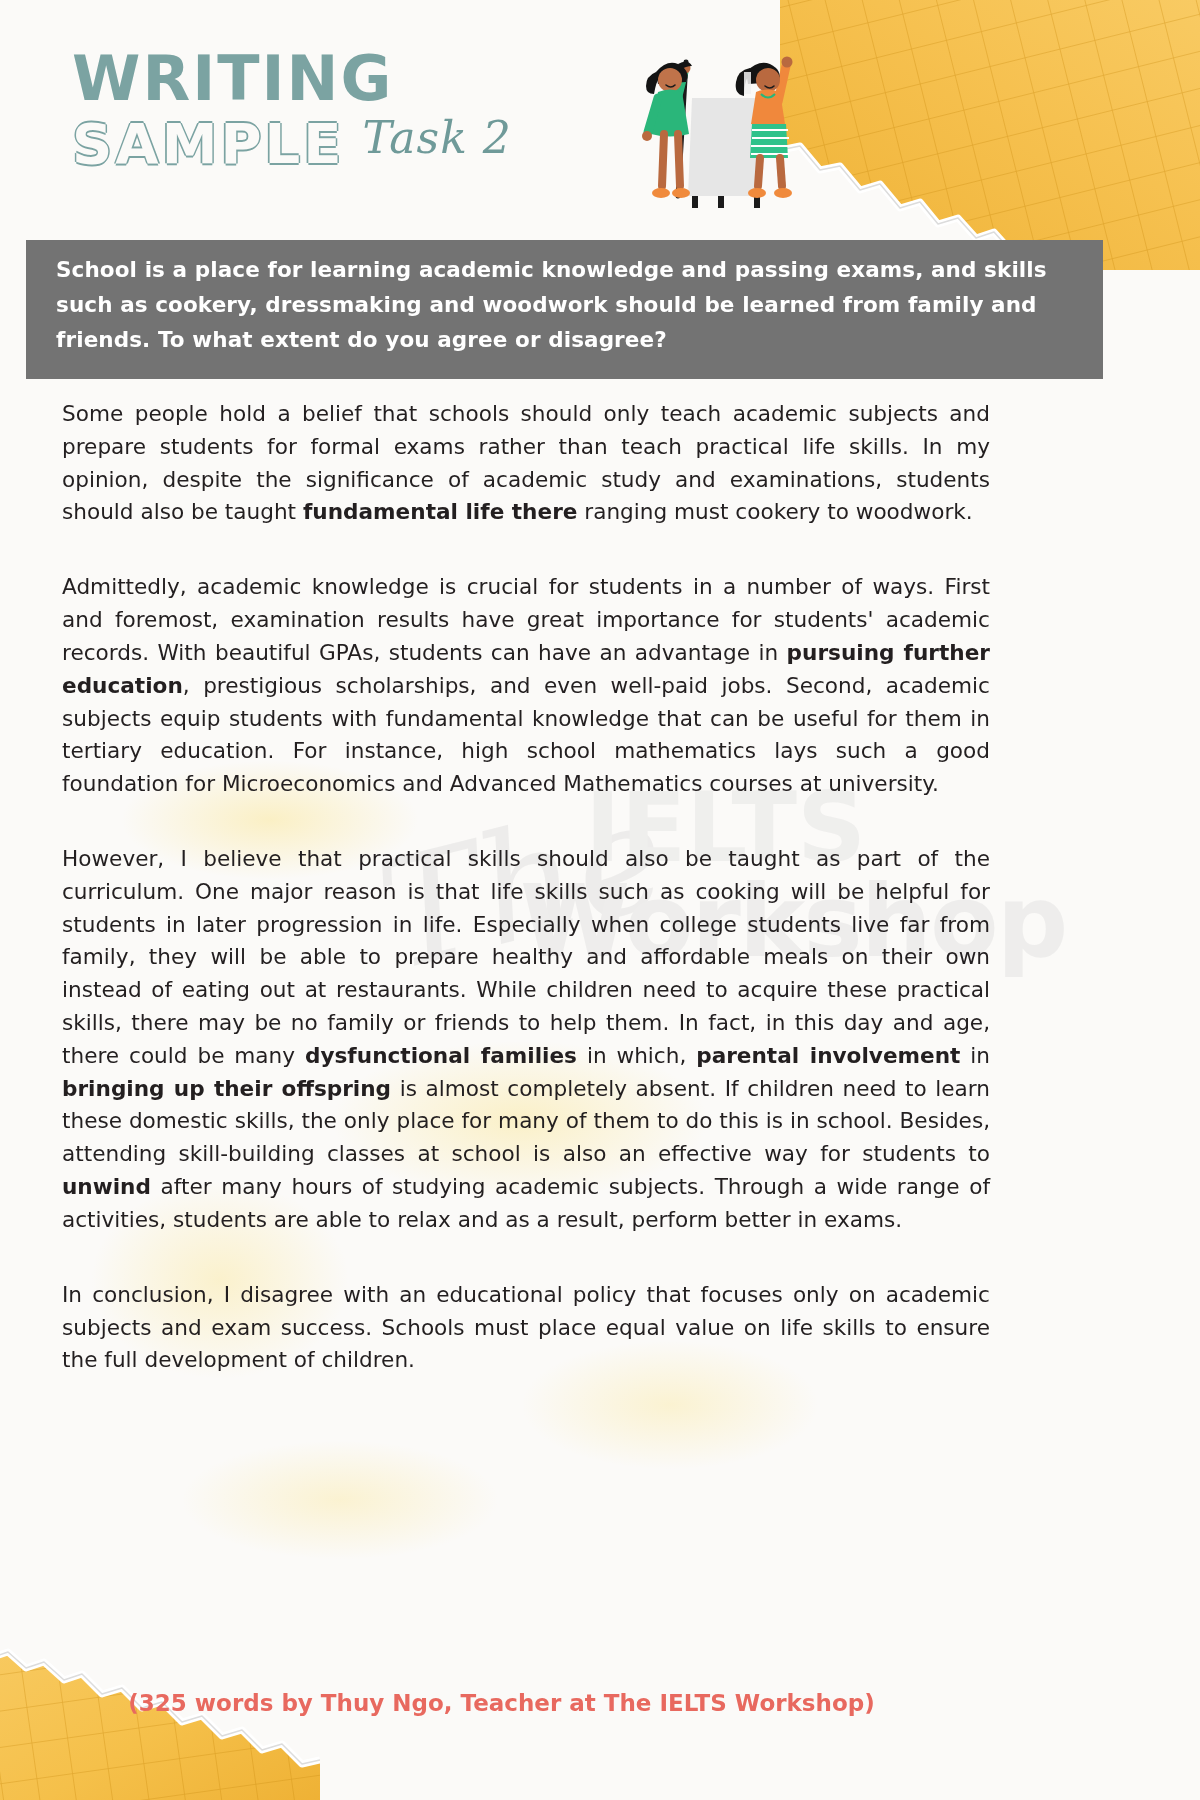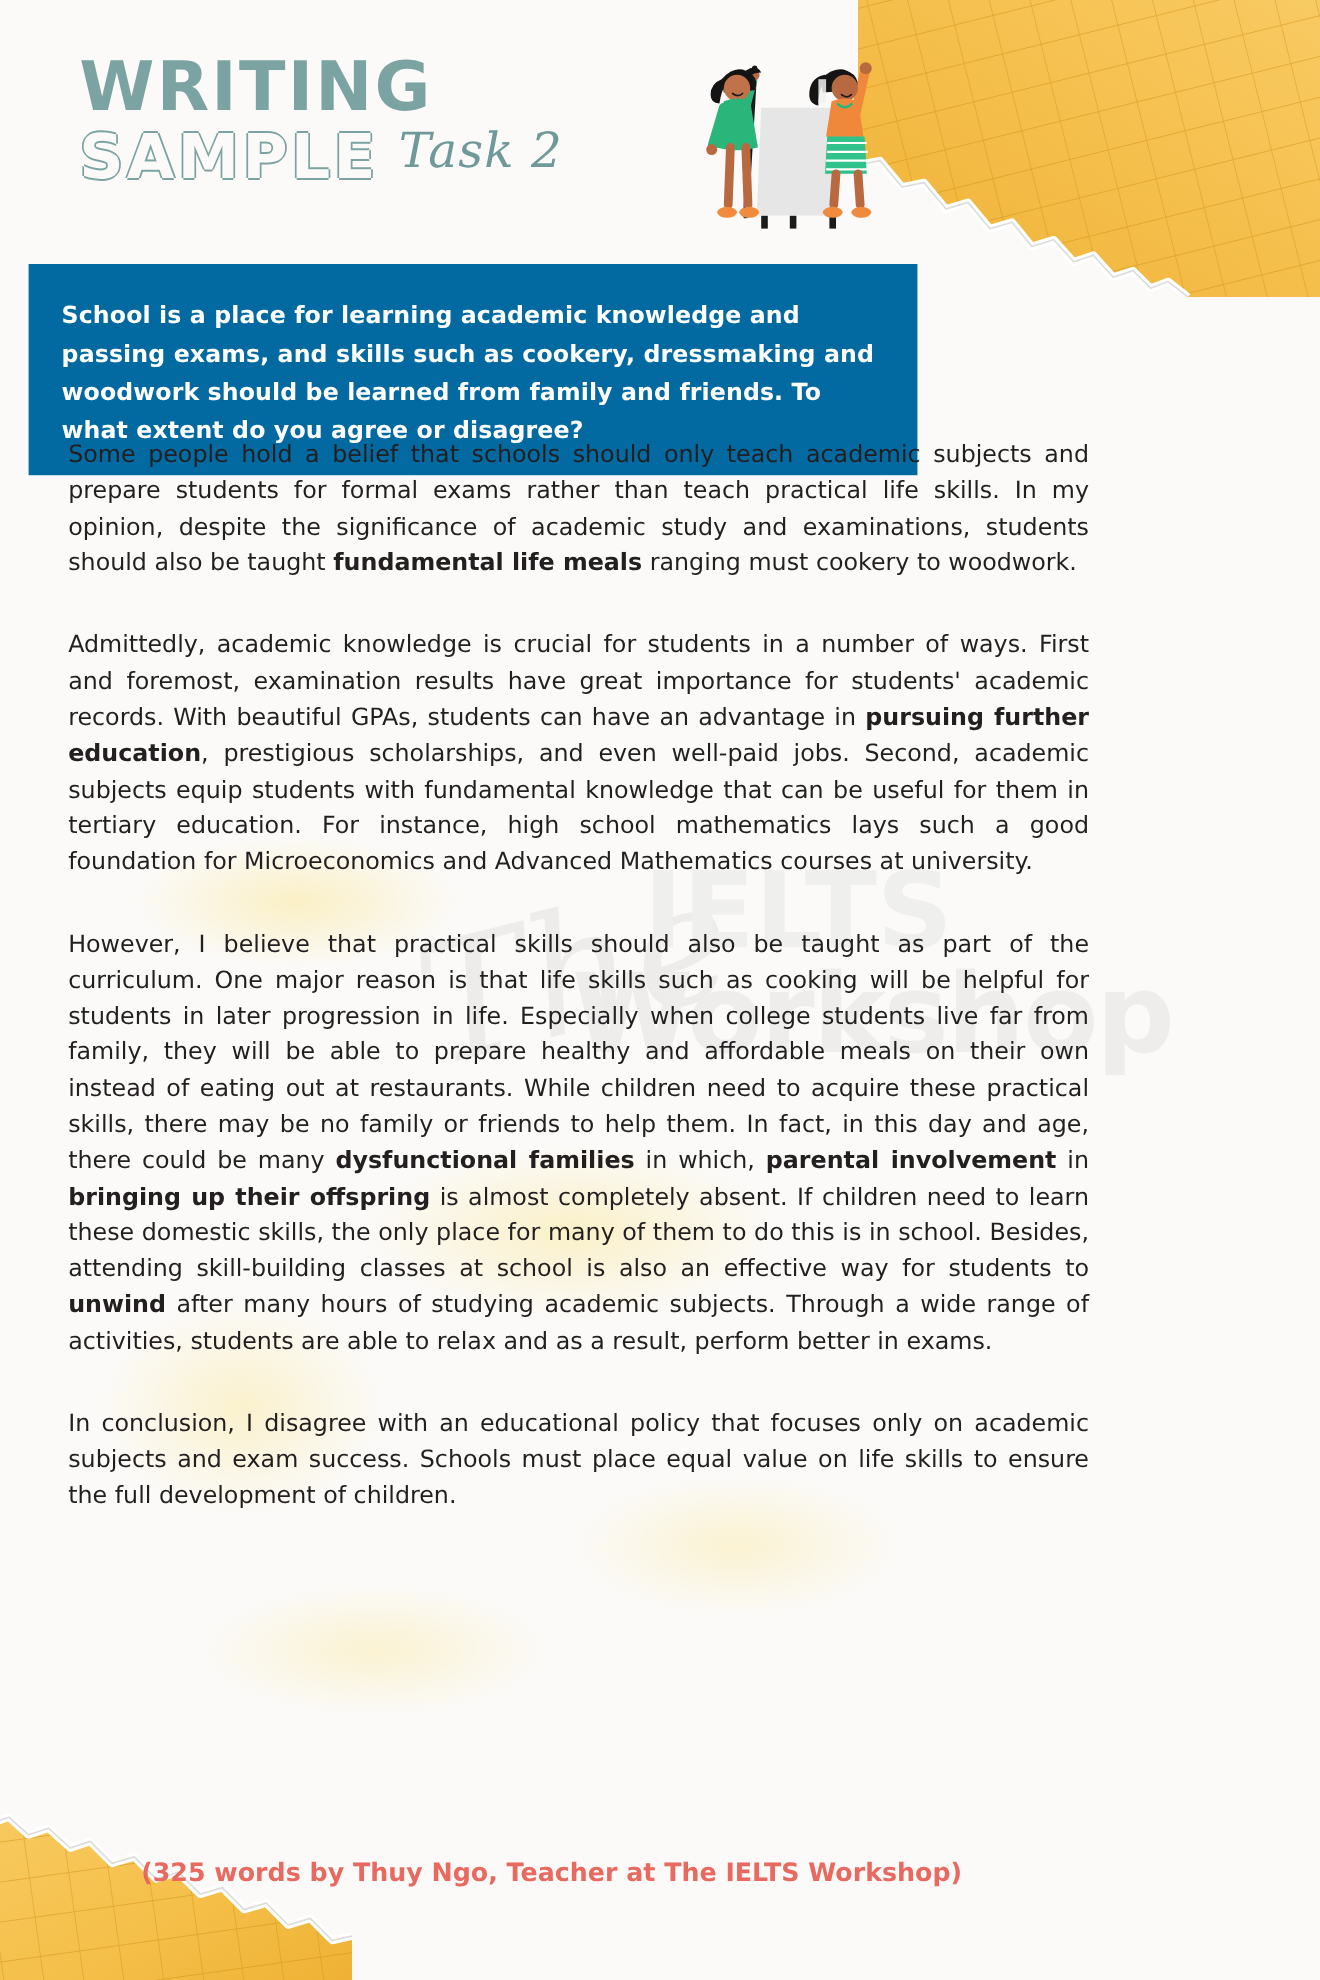--- a/index.html
+++ b/index.html
@@ -71,23 +71,23 @@
     letter-spacing:1px;
   }
 
   
   #illustration { position:absolute; left:608px; top:28px; width:240px; height:180px; }
 
   
   #prompt-banner {
     position:absolute;
     left:26px; top:240px;
-    width:808px;
-    background:#0369a1;
-    padding:31px 30px 22px 30px;
+    width:1077px;
+    background:#737373;
+    padding:13px 30px 22px 30px;
   }
   #prompt-text {
     color:#ffffff;
     font-family:"DejaVu Sans", sans-serif;
     font-weight:bold;
     font-size:21.5px;
     line-height:1.62;
     letter-spacing:.1px;
   }
 
@@ -329,21 +329,21 @@
     <div id="wm-ielts">IELTS</div>
   </div>
 
   <div class="smudge" id="smudge-1"></div>
   <div class="smudge" id="smudge-2"></div>
   <div class="smudge" id="smudge-3"></div>
   <div class="smudge" id="smudge-4"></div>
   <div class="smudge" id="smudge-5"></div>
 
   <div id="essay">
-      <div class="para"><span>Some people hold a belief that schools should only teach academic subjects and prepare students for formal exams rather than teach practical life skills. In my opinion, despite the significance of academic study and examinations, students should also be taught </span><b>fundamental life meals</b><span> ranging must cookery to woodwork.</span></div>
+      <div class="para"><span>Some people hold a belief that schools should only teach academic subjects and prepare students for formal exams rather than teach practical life skills. In my opinion, despite the significance of academic study and examinations, students should also be taught </span><b>fundamental life there</b><span> ranging must cookery to woodwork.</span></div>
       <div class="para"><span>Admittedly, academic knowledge is crucial for students in a number of ways. First and foremost, examination results have great importance for students' academic records. With beautiful GPAs, students can have an advantage in </span><b>pursuing further education</b><span>, prestigious scholarships, and even well-paid jobs. Second, academic subjects equip students with fundamental knowledge that can be useful for them in tertiary education. For instance, high school mathematics lays such a good foundation for Microeconomics and Advanced Mathematics courses at university.</span></div>
       <div class="para"><span>However, I believe that practical skills should also be taught as part of the curriculum. One major reason is that life skills such as cooking will be helpful for students in later progression in life. Especially when college students live far from family, they will be able to prepare healthy and affordable meals on their own instead of eating out at restaurants. While children need to acquire these practical skills, there may be no family or friends to help them. In fact, in this day and age, there could be many </span><b>dysfunctional families</b><span> in which, </span><b>parental involvement</b><span> in </span><b>bringing up their offspring</b><span> is almost completely absent. If children need to learn these domestic skills, the only place for many of them to do this is in school. Besides, attending skill-building classes at school is also an effective way for students to </span><b>unwind</b><span> after many hours of studying academic subjects. Through a wide range of activities, students are able to relax and as a result, perform better in exams.</span></div>
       <div class="para"><span>In conclusion, I disagree with an educational policy that focuses only on academic subjects and exam success. Schools must place equal value on life skills to ensure the full development of children.</span></div>
     </div>
 
   <div id="footer-credit">(325 words by Thuy Ngo, Teacher at The IELTS Workshop)</div>
 
 </div>
 
 </body></html>

